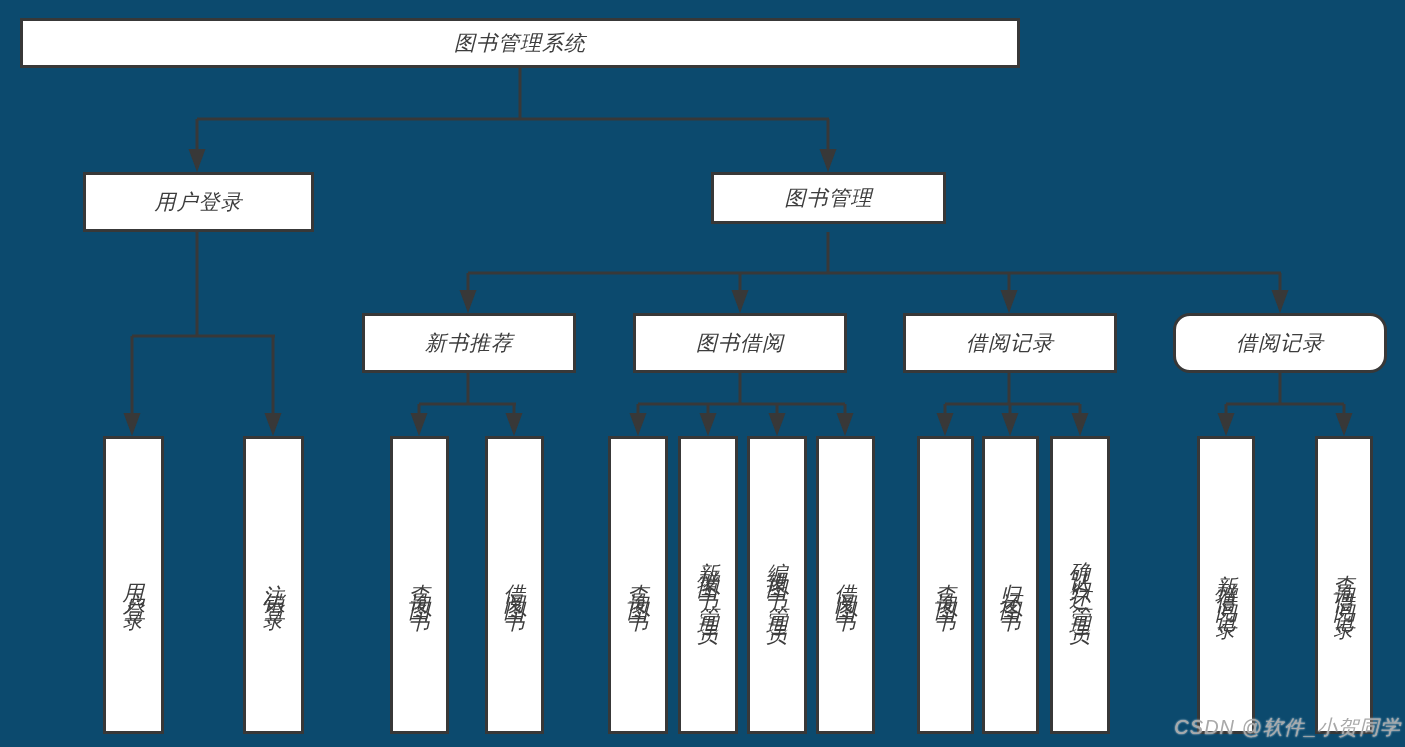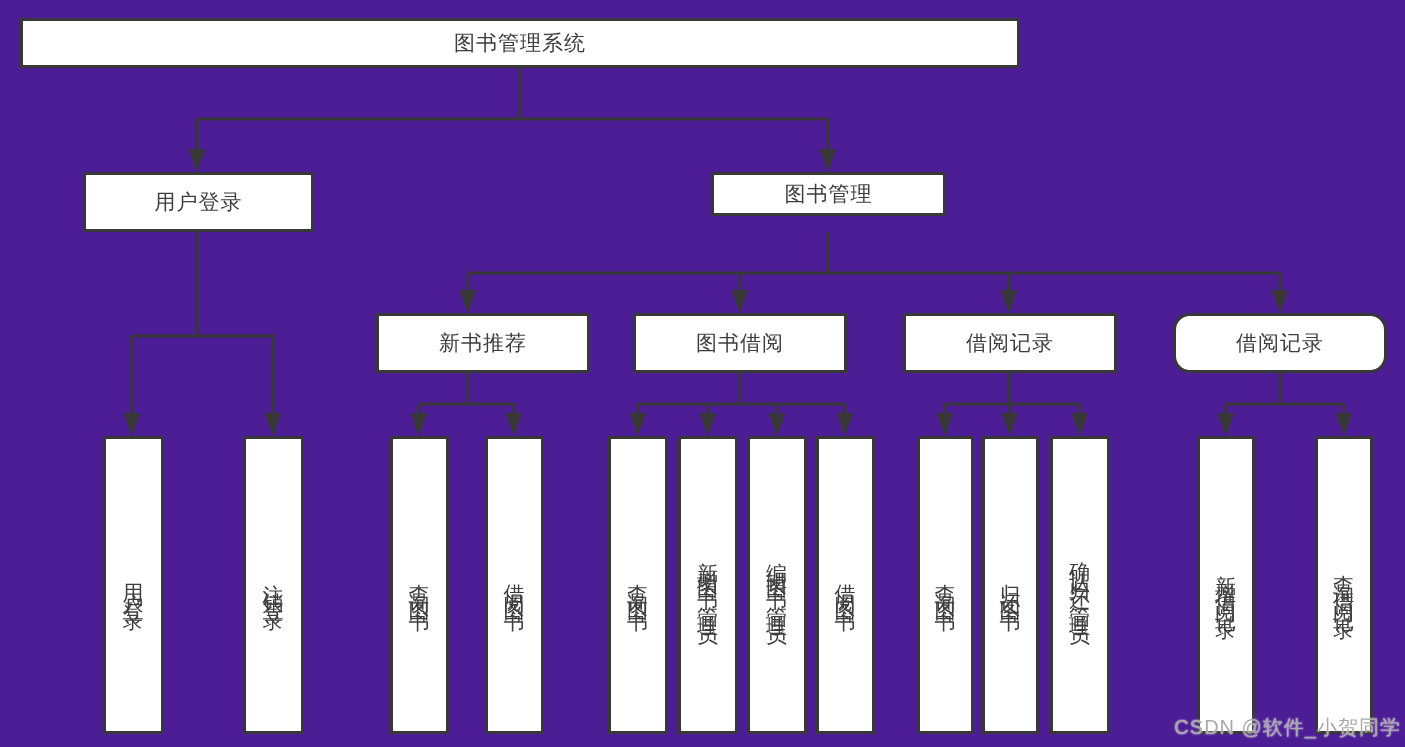--- a/index.html
+++ b/index.html
@@ -1,38 +1,38 @@
 <!DOCTYPE html>
 <html><head>
 <meta charset="utf-8">
 <style>
   html,body{margin:0;padding:0;background:#ffffff;}
   .canvas{
-    position:relative;width:1405px;height:747px;background:#4c1d95;
+    position:relative;width:1405px;height:747px;background:#0c4a6e;
     font-family:"Liberation Sans","DejaVu Sans",sans-serif;
-    color:#3d3d3d;overflow:hidden;
+    color:#3d3d3d;overflow:hidden;font-style:italic;
   }
   .connector-layer{position:absolute;left:0;top:0;z-index:1;}
   .node{
     position:absolute;box-sizing:border-box;border:3px solid #383838;background:#ffffff;
     display:flex;align-items:center;justify-content:center;z-index:2;
     font-size:21px;letter-spacing:1px;
   }
   .node .vtext{
     writing-mode:vertical-rl;text-orientation:mixed;
     font-size:21px;letter-spacing:9px;line-height:1;
   }
   
   #n-root{left:20px;top:18px;width:1000px;height:50px;}
   
   #n-user-login{left:83px;top:172px;width:231px;height:60px;}
-  #n-book-mgmt{left:711px;top:172px;width:235px;height:44px;}
+  #n-book-mgmt{left:711px;top:172px;width:235px;height:52px;}
   
   .lv2{top:313px;width:214px;height:60px;}
-  #n-new-book{left:376px;}
+  #n-new-book{left:362px;}
   #n-borrow{left:633px;}
   #n-current{left:903px;}
   #n-records{left:1173px;border-radius:17px;}
   
   .leaf{top:436px;height:298px;}
   #lf-user-login{left:103px;width:61px;}
   #lf-logout{left:243px;width:61px;}
   #lf-nb-query{left:390px;width:59px;}
   #lf-nb-borrow{left:485px;width:59px;}
   #lf-bw-query{left:608px;width:60px;}

